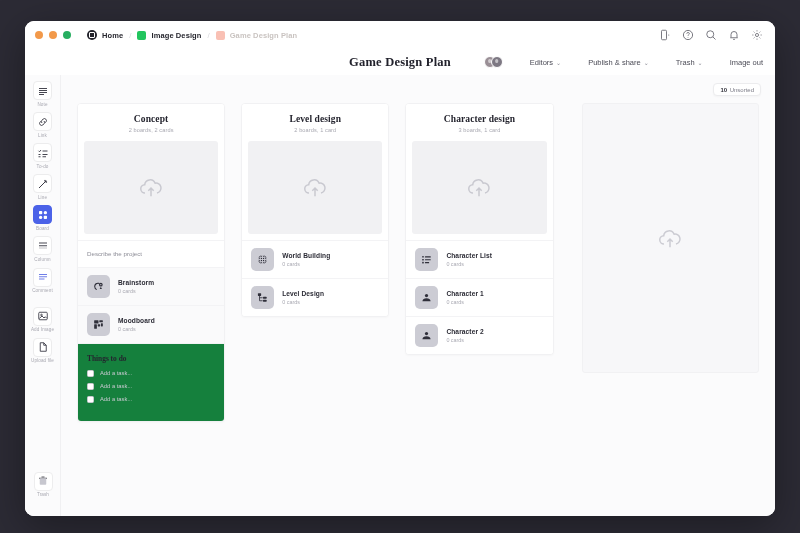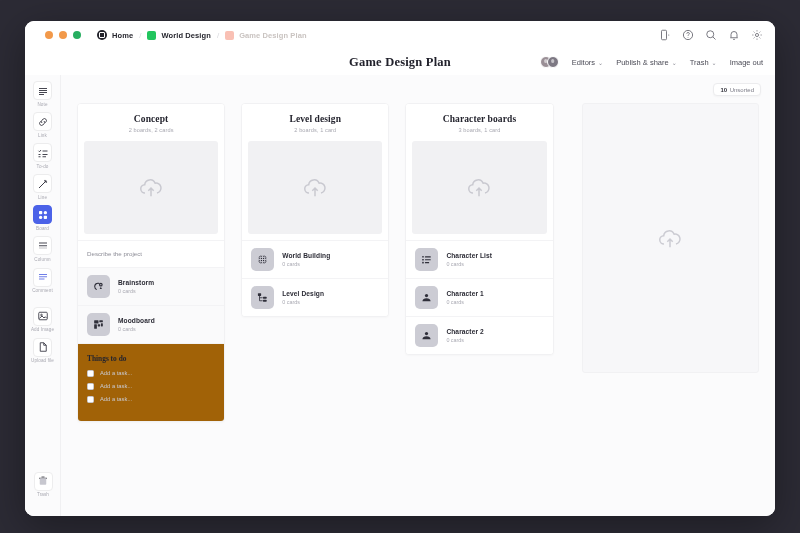--- a/index.html
+++ b/index.html
@@ -23,21 +23,21 @@
     overflow: hidden;
     box-shadow: 0 10px 40px rgba(0,0,0,.35);
     display: flex; flex-direction: column;
   }
 
   
   .titlebar {
     height: 28px; min-height: 28px;
     background: #ffffff;
     display: flex; align-items: center;
-    padding: 0 20px;
+    padding: 0 10px;
     position: relative;
     text-align: center;
   }
   .lights { display: flex; gap: 6px; align-items: center; }
   .light { width: 8px; height: 8px; border-radius: 50%; }
   .l-red { background: #f2994a; }
   .l-yellow { background: #f2994a; }
   .l-green { background: #27ae60; }
 
   .breadcrumb { display: flex; align-items: center; gap: 6px; margin-left: 16px; }
@@ -70,21 +70,21 @@
     position: relative;
     display: flex; align-items: center; justify-content: center;
   }
   .page-title {
     font-family: "Liberation Serif", serif;
     font-size: 12.5px; font-weight: bold; color: #22222c;
     letter-spacing: .2px;
   }
   .tools {
     position: absolute; right: 12px; top: 0; height: 26px;
-    display: flex; align-items: center; gap: 13px;
+    display: flex; align-items: center; gap: 27px;
   }
   .avatars { display: flex; align-items: center; }
   .av {
     width: 12px; height: 12px; border-radius: 50%;
     border: 1.2px solid #fff;
     background: #9a8f96;
     position: relative;
   }
   .av:nth-child(2) { margin-left: -5px; background: #7d7883; }
   .av::after{
@@ -191,21 +191,21 @@
     display: flex; align-items: center; justify-content: center;
     color: #2f2f3a;
   }
   .item-ico svg { width: 13px; height: 13px; display: block; }
   .item-name { font-size: 6.6px; font-weight: bold; color: #2b2b35; letter-spacing: .1px; }
   .item-sub { font-size: 5.4px; color: #aaaab3; margin-top: 2px; }
 
   .todo {
     border-top: 1px solid #f3f3f5;
     padding: 10px 9px 12px;
-    background: #a16207;
+    background: #15803d;
   }
   .todo-title {
     font-family: "Liberation Serif", serif;
     font-size: 7.4px; font-weight: bold; color: #24242e; margin-bottom: 7px;
   }
   .todo-row { display: flex; align-items: center; gap: 6px; margin-bottom: 6px; }
   .todo-box {
     width: 7px; height: 7px; min-width: 7px;
     border: 1px solid #c8c8d0; border-radius: 1.5px; background: #fff;
   }
@@ -236,21 +236,21 @@
       </div>
 
       <div class="breadcrumb">
         <span class="bc-item">
           <span class="bc-dot-dark"></span>
           <span class="bc-label">Home</span>
         </span>
         <span class="bc-sep">/</span>
         <span class="bc-item">
           <span class="bc-sq" style="background:#22c55e"></span>
-          <span class="bc-label">World Design</span>
+          <span class="bc-label">Image Design</span>
         </span>
         <span class="bc-sep">/</span>
         <span class="bc-item">
           <span class="bc-sq" style="background:#f9c0b4"></span>
           <span class="bc-label muted">Game Design Plan</span>
         </span>
       </div>
 
       <div class="tb-icons">
         <span class="tbi">
@@ -540,21 +540,21 @@
               </span>
               <span>
                 <span class="item-name" style="display:block">Level Design</span>
                 <span class="item-sub" style="display:block">0 cards</span>
               </span>
             </div>
           </div>
 
           <div class="col">
             <div class="col-head">
-              <div class="col-title">Character boards</div>
+              <div class="col-title">Character design</div>
               <div class="col-sub">3 boards, 1 card</div>
             </div>
             <div class="dropzone">
               <span>
                 <svg viewBox="0 0 24 24" fill="none" stroke="currentColor" stroke-width="1.4">
                   <path d="M6.5 17.5a3.8 3.8 0 0 1-.3-7.6 5 5 0 0 1 9.6-1.4 3.6 3.6 0 0 1 1.7 9"></path>
                   <path d="M12 20.5v-7M9.5 15.5 12 13l2.5 2.5"></path>
                 </svg>
               </span>
             </div>

